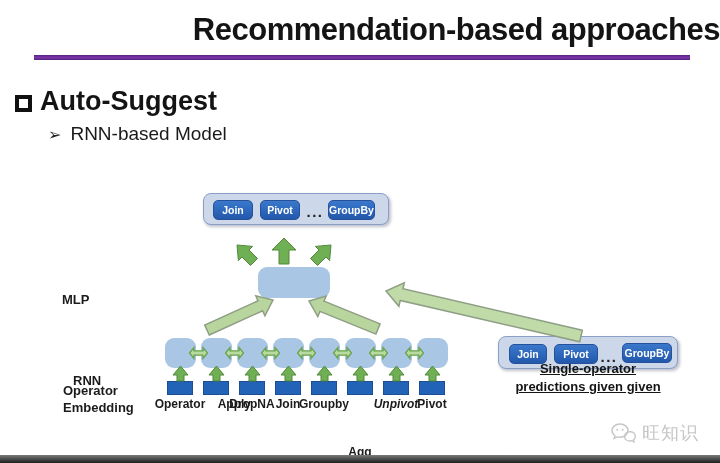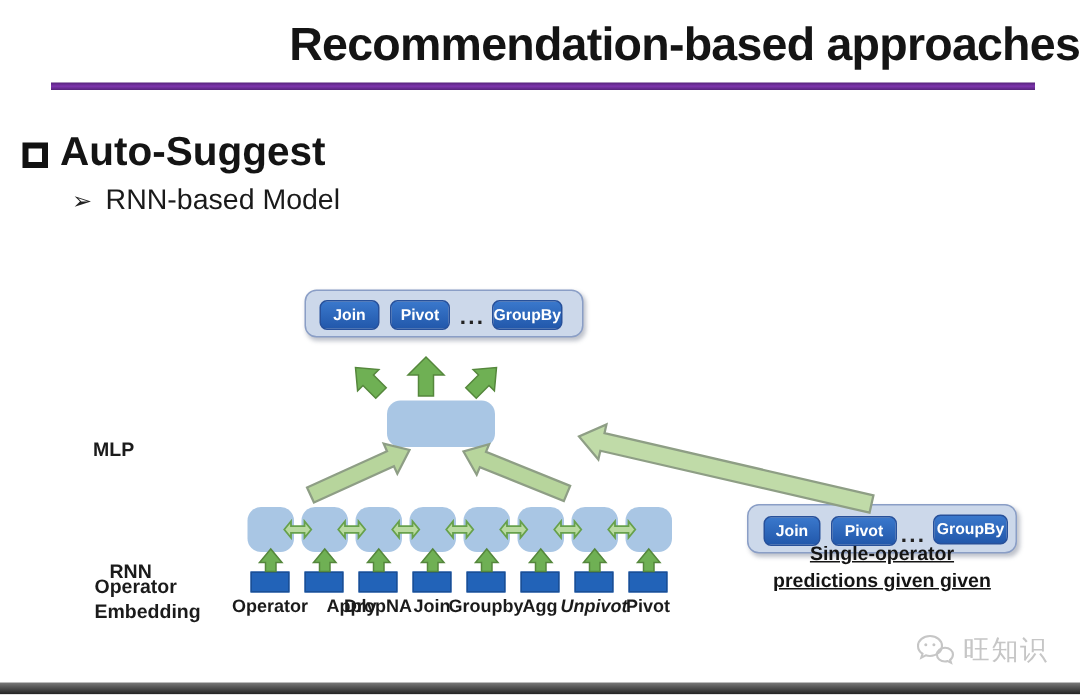--- a/index.html
+++ b/index.html
@@ -108,21 +108,21 @@
   <div class="embed" style="left:311px;"></div>
   <div class="embed" style="left:347px;"></div>
   <div class="embed" style="left:383px;"></div>
   <div class="embed" style="left:419px;"></div>
 
   <div class="op-label" style="left:145px;">Operator</div>
   <div class="op-label" style="left:181px;text-align:right;">Apply</div>
   <div class="op-label" style="left:217px;">DropNA</div>
   <div class="op-label" style="left:253px;">Join</div>
   <div class="op-label" style="left:289px;">Groupby</div>
-  <div class="op-label" style="left:325px;">Agg</div>
+  <div class="op-label" style="left:325px;margin-top:48px;">Agg</div>
   <div class="op-label" style="left:361px;font-style:italic;">Unpivot</div>
   <div class="op-label" style="left:397px;">Pivot</div>
 
   <div class="container-box" style="left:498px;top:336px;width:180px;height:33px;">
     <div class="btn" style="left:10px;top:7px;width:38px;">Join</div>
     <div class="btn" style="left:55px;top:7px;width:44px;">Pivot</div>
     <div class="dots" style="left:101px;top:11px;width:18px;text-align:center;">...</div>
     <div class="btn" style="left:123px;top:6px;width:50px;">GroupBy</div>
   </div>
   <div class="caption">

